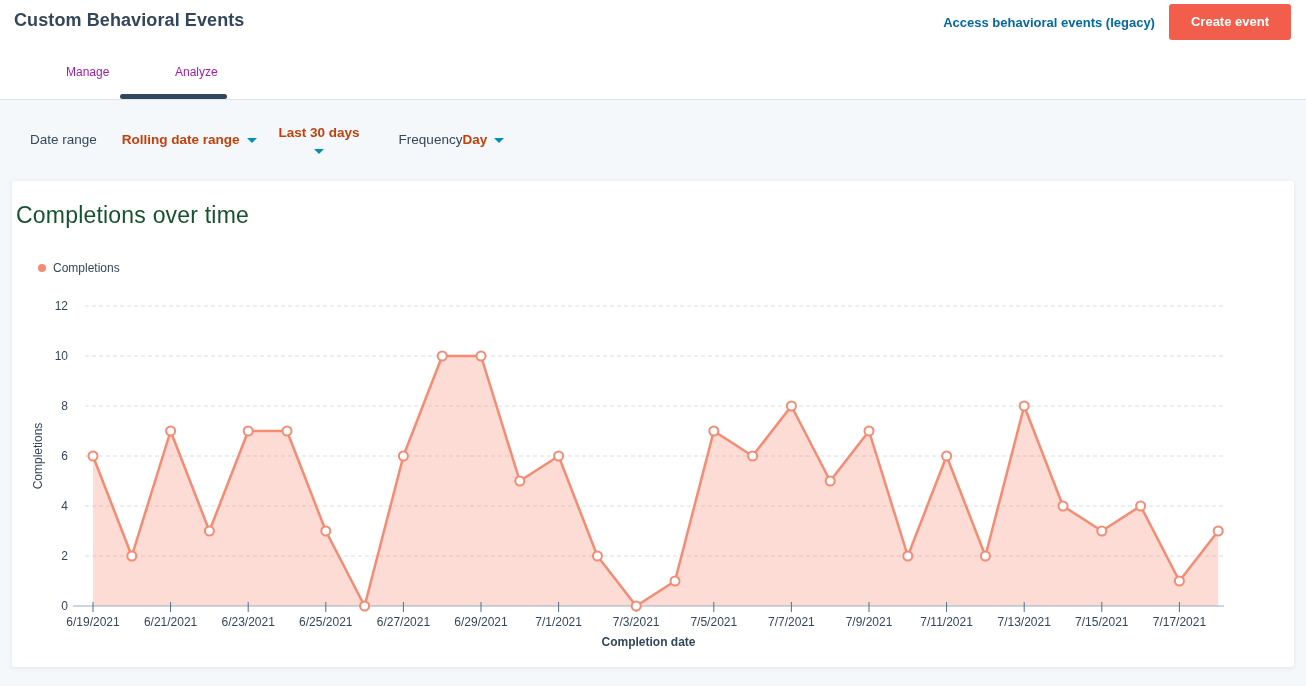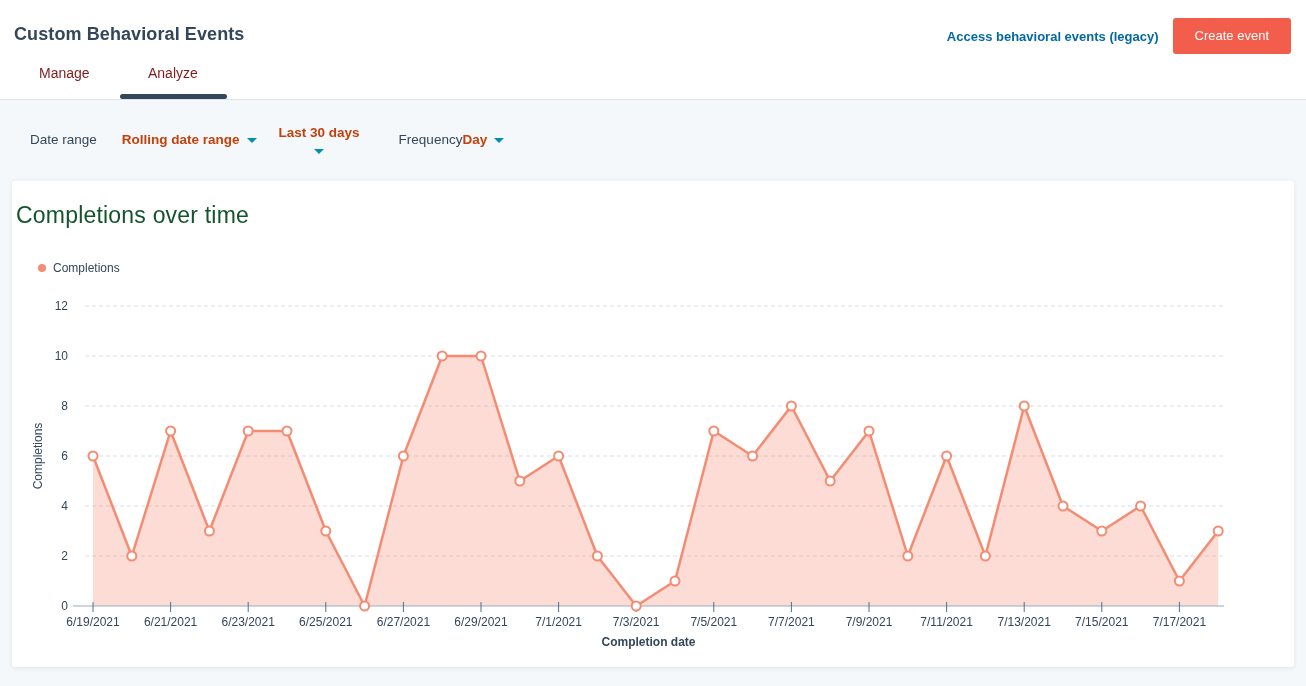--- a/index.html
+++ b/index.html
@@ -5,42 +5,42 @@
   * { box-sizing: border-box; margin: 0; padding: 0; }
   html, body { width: 1306px; height: 686px; }
   body {
     font-family: "Liberation Sans", sans-serif;
     background: #ffffff;
     color: #33475b;
     position: relative;
     overflow: hidden;
   }
   
-  .topbar { position: absolute; top: 14px; left: 0; right: 0; height: 56px; background: #fff; }
+  .topbar { position: absolute; top: 0; left: 0; right: 0; height: 56px; background: #fff; }
   .page-title {
     position: absolute; left: 14px; top: 10px;
     font-size: 18px; font-weight: 700; color: #33475b; letter-spacing: .1px;
   }
   .topbar-right {
     position: absolute; right: 15px; top: 3px; height: 38px;
     display: flex; align-items: center; gap: 14px;
   }
   .legacy-link {
     color: #0369a1; font-size: 13px; font-weight: 700;
     text-decoration: none; cursor: pointer;
   }
   .create-btn {
     background: #f25d4c; color: #fff; border: none; border-radius: 3px;
-    font-family: inherit; font-size: 13px; font-weight: 400;
+    font-family: inherit; font-size: 13px; font-weight: 700;
     padding: 0 22px; height: 36px; line-height: 36px; cursor: pointer;
   }
   
   .tabs { position: absolute; top: 60px; left: 0; right: 0; height: 40px; background: #fff; }
   .tab {
-    position: absolute; top: 5px; font-size: 14px; color: #7f1d1d; cursor: pointer;
+    position: absolute; top: 5px; font-size: 12px; color: #a21caf; cursor: pointer; margin-left: 27px;
   }
   .tab-manage { left: 39px; }
   .tab-analyze { left: 148px; font-weight: 500; }
   .tab-underline {
     position: absolute; top: 34px; left: 120px; width: 107px; height: 5px;
     background: #33475b; border-radius: 2.5px;
   }
   .divider { position: absolute; top: 99px; left: 0; right: 0; height: 1px; background: #dfe3eb; }
   
   .lower { position: absolute; top: 100px; left: 0; right: 0; bottom: 0; background: #f5f8fa; }

